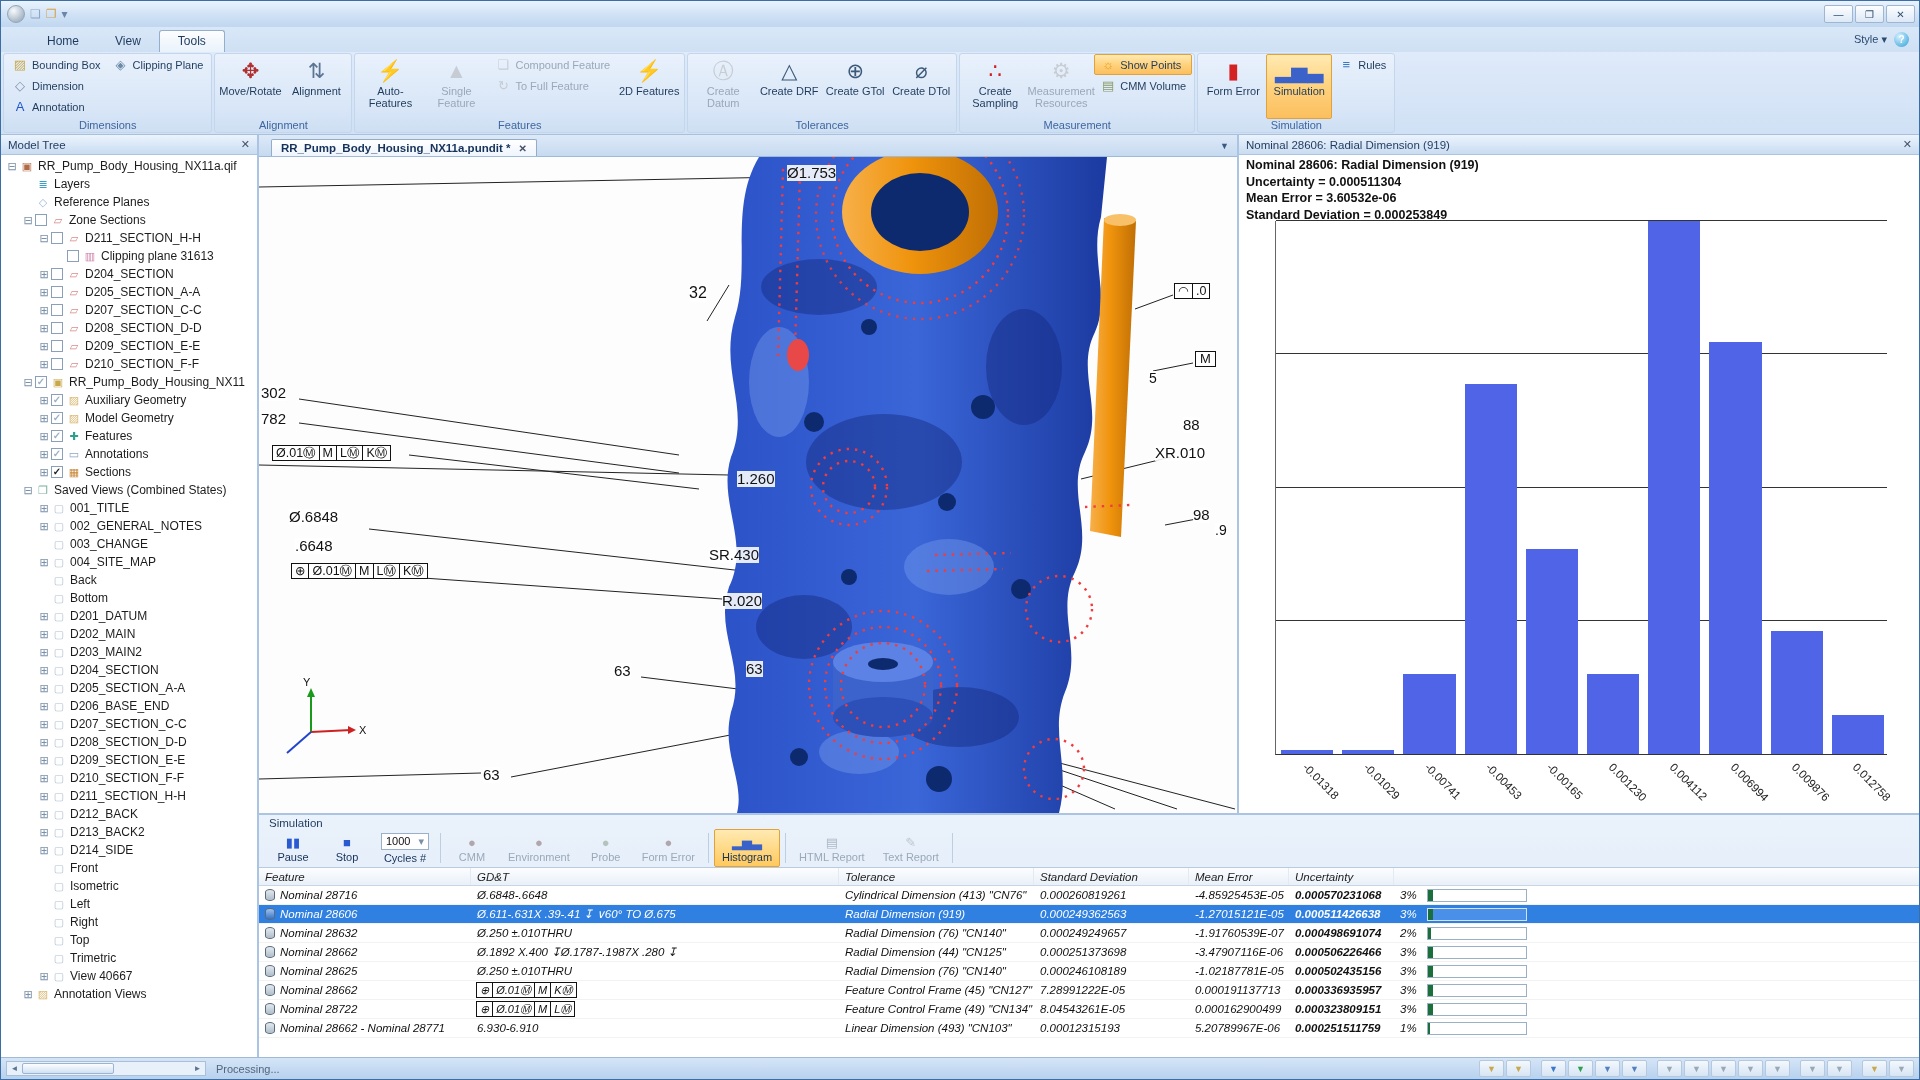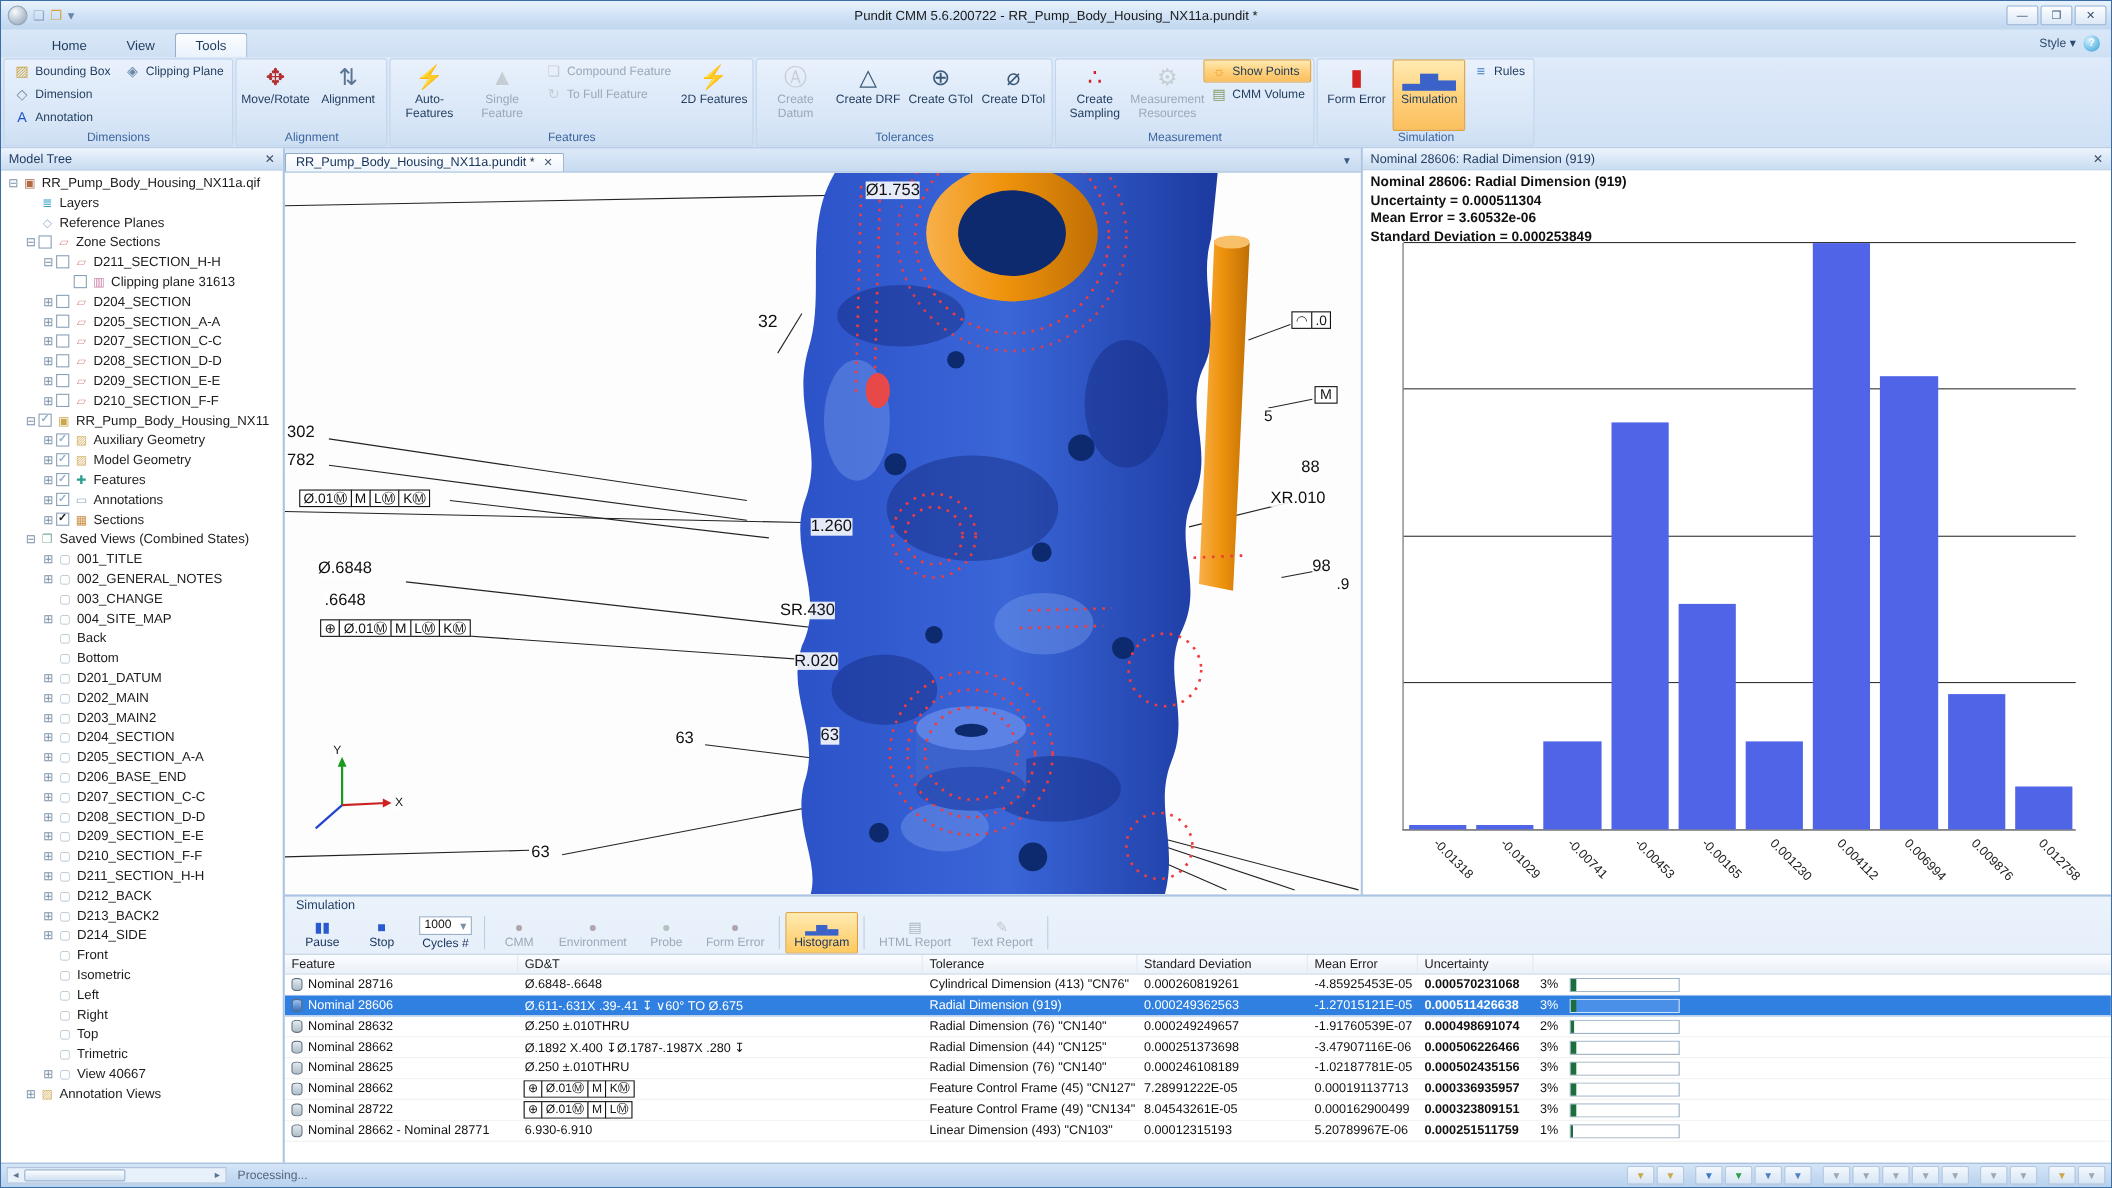--- a/index.html
+++ b/index.html
@@ -50,21 +50,21 @@
   .cb{width:12px;height:12px;border:1px solid #8aa0b8;background:#fff;margin-right:3px;flex:none;font-size:10px;line-height:10px;text-align:center;color:#1c1c1c;font-weight:bold;}
   .cb.ongray{color:#9ab0c6;}
   .ticon{width:16px;flex:none;font-size:11px;text-align:center;margin-right:3px;}
   .i-part{color:#b06a45;} .i-part2{color:#c9a84c;} .i-layers{color:#3aa0c8;} .i-plane{color:#9cb8d4;}
   .i-section{color:#d98c8c;} .i-clip{color:#cc7fa8;} .i-folder{color:#d7b36a;} .i-feat{color:#2e9e8f;}
   .i-ann{color:#8fa6c0;} .i-sect2{color:#c98a3c;} .i-views{color:#7fb0a0;} .i-view{color:#aebfce;}
 
   .right-area{flex:1;display:flex;flex-direction:column;min-width:0;}
   .upper{height:678px;display:flex;flex:none;}
   .viewport-col{width:980px;display:flex;flex-direction:column;border-right:2px solid #aac4e2;flex:none;}
-  .doctab-bar{height:22px;background:linear-gradient(#dde9f8,#c6daf0);display:flex;align-items:flex-end;position:relative;border-bottom:1px solid #9fb9d6;flex:none;}
+  .doctab-bar{height:22px;background:linear-gradient(#dde9f8,#c6daf0);display:flex;align-items:flex-end;padding-left:12px;position:relative;border-bottom:1px solid #9fb9d6;flex:none;font-weight:bold;}
   .doctab{background:linear-gradient(#ffffff,#eef5fc);border:1px solid #93adc9;border-bottom:none;border-radius:2px 2px 0 0;font-size:11.5px;color:#16325a;padding:2px 9px;display:flex;gap:8px;align-items:center;}
   .doctab .x{color:#44536a;font-size:10px;}
   .doctab-caret{position:absolute;right:8px;top:6px;color:#3a5a80;font-size:9px;}
   .viewport{flex:1;position:relative;background:#fdfdfe;overflow:hidden;}
   .viewport svg{position:absolute;left:0;top:0;}
   .vp-ann{position:absolute;color:#111;background:rgba(255,255,255,.88);line-height:1.05;white-space:nowrap;z-index:3;}
   .vp-ann.box{border:1px solid #111;padding:0 4px;font-size:13px;background:#fff;}
   .vp-ann.fcf{display:flex;background:transparent;}
   .vp-ann.fcf span{border:1px solid #111;padding:0 3px;font-size:12.5px;margin-left:-1px;background:#fff;}
 
@@ -81,21 +81,21 @@
   .sim-panel{flex:1;background:linear-gradient(#eaf2fb,#d9e7f6);border-top:2px solid #aac4e2;display:flex;flex-direction:column;min-height:0;}
   .sim-title{font-size:11.5px;color:#1f3a5f;padding:2px 10px 0;flex:none;}
   .sim-toolbar{height:38px;display:flex;align-items:stretch;padding:0 8px;gap:2px;flex:none;}
   .stb{display:flex;flex-direction:column;align-items:center;justify-content:center;min-width:52px;font-size:11px;color:#16325a;padding:1px 7px;border:1px solid transparent;}
   .stb .sicon{font-size:13px;height:17px;line-height:17px;}
   .stb.disabled{color:#9aa8b8;} .stb.disabled .sicon{opacity:.5;filter:grayscale(.7);}
   .stb.active{background:linear-gradient(#ffeab2,#ffc95e);border:1px solid #e0a23c;border-radius:2px;}
   .cycles-wrap{display:flex;flex-direction:column;align-items:center;justify-content:center;font-size:11px;color:#16325a;padding:0 6px;}
   .cycles-box{border:1px solid #9ab0c8;background:#fff;font-size:11px;padding:1px 4px;width:48px;display:flex;justify-content:space-between;margin-bottom:2px;color:#111;}
   .tsep{width:1px;background:#bccee2;margin:4px 3px;}
-  .sim-table{flex:1;background:#fff;border-top:1px solid #b9cbe0;overflow:hidden;}
+  .sim-table{flex:1;background:#fff;border-top:1px solid #b9cbe0;overflow:hidden;font-style:italic;}
   .trow{display:grid;grid-template-columns:212px 368px 195px 155px 100px 105px 1fr;height:19px;align-items:center;font-size:11.5px;color:#111;}
   .trow.body{border-bottom:1px solid #f2f2f2;}
   .thead{height:18px;background:linear-gradient(#fcfdff,#e9f0f8);border-bottom:1px solid #c9d6e6;color:#1c1c1c;}
   .thead .cell{height:100%;display:flex;align-items:center;border-right:1px solid #e2eaf2;}
   .cell{padding:0 6px;white-space:nowrap;overflow:hidden;}
   .trow.selected{background:#2f80e0;color:#fff;}
   .ucell{font-weight:bold;}
   .funnel{color:#8fa6c0;margin-left:8px;font-size:9px;}
   .bw-wrap{display:flex;align-items:center;gap:10px;}
   .bw-box{width:100px;height:13px;border:1px solid #9ab0c4;background:#fff;position:relative;flex:none;}
@@ -122,21 +122,20 @@
 
 <div class="app">
 
   <div class="titlebar">
     <div class="qat">
       <span class="app-orb"></span>
       <span class="qat-btn doc">❏</span>
       <span class="qat-btn fold">❐</span>
       <span class="qat-btn">▾</span>
     </div>
-    <span class="title-text">Pundit CMM 5.6.200722 - RR_Pump_Body_Housing_NX11a.pundit *</span>
     <div class="win-btns">
         <span class="win-btn">—</span>
         <span class="win-btn">❐</span>
         <span class="win-btn">✕</span>
       </div>
   </div>
 
   <div class="tabrow">
     <span class="rtab">Home</span>
     <span class="rtab">View</span>

